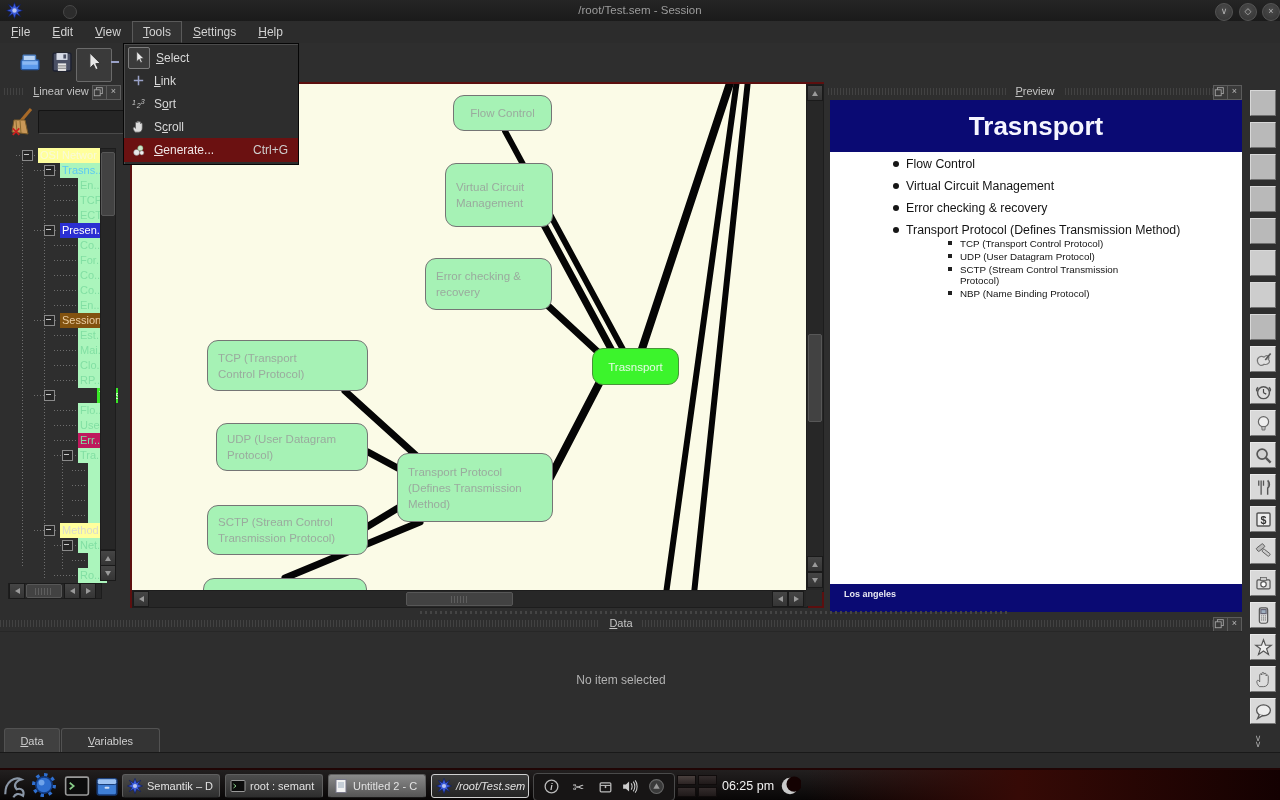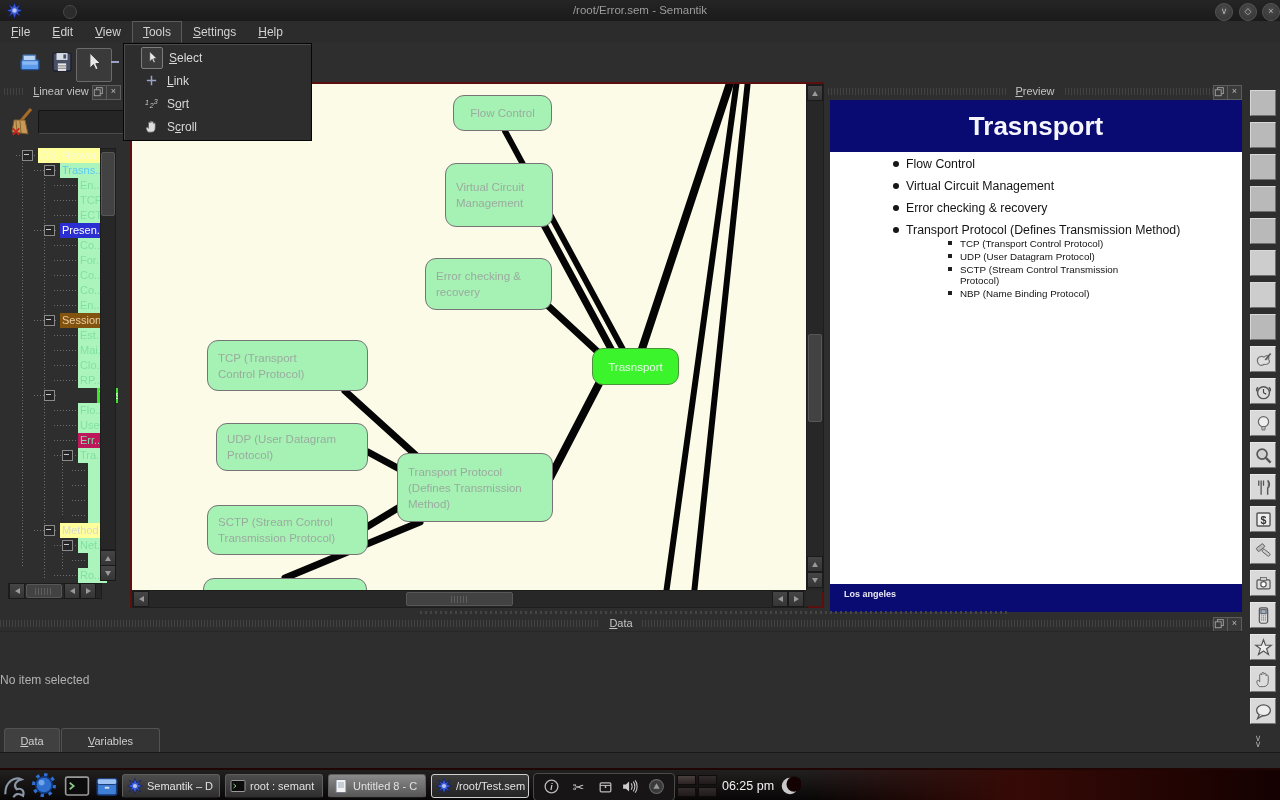--- a/index.html
+++ b/index.html
@@ -17,21 +17,21 @@
 
 #menubar{position:absolute;left:0;top:21px;width:1280px;height:22px;background:#2c2c2c}
 .mi{display:inline-block;height:20px;line-height:20px;padding:0 10px;font-size:12px;color:#d2d2d2;border:1px solid transparent}
 .mi.active{border:1px solid #5a5a5a;background:#333;border-bottom-color:#2c2c2c}
 
 #toolbar{position:absolute;left:0;top:43px;width:1280px;height:38px;background:#2e2e2e}
 .tbtn{position:absolute;top:5px;width:30px;height:28px;padding:2px;border:1px solid transparent}
 .tbtn.pressed{background:#3a3a3a;border:1px solid #6a6a6a;border-radius:2px}
 #link-sliver{position:absolute;left:111px;top:61px;width:8px;height:2px;background:#9aa2c8}
 
-#tools-menu{position:absolute;left:123px;top:43px;width:174px;background:#2d2d2d;border:1px solid #060606;box-shadow:inset 1px 1px 0 #4c4c4c;z-index:50;padding:2px 0 2px 13px}
+#tools-menu{position:absolute;left:123px;top:43px;width:174px;background:#2d2d2d;border:1px solid #060606;box-shadow:inset 1px 1px 0 #4c4c4c;z-index:50;padding:2px 0 2px 0}
 .tm-item{position:relative;height:23px;display:flex;align-items:center;color:#d8d8d8;font-size:12px}
 .tm-item .tm-ico{width:20px;height:20px;margin:0 6px 0 4px;display:flex;align-items:center;justify-content:center}
 .tm-item .tm-ico.boxed{background:#3b3b3b;border:1px solid #7c7c7c;border-radius:2px}
 .tm-item .tm-sc{position:absolute;right:10px;color:#cfcfcf}
 .tm-item.hl{background:#6b1111;height:24px;color:#efe6e6}
 
 .dockhead{position:absolute;height:15px;background-image:repeating-linear-gradient(90deg,#424242 0 1px,#2e2e2e 1px 3px);background-size:100% 7px;background-position:0 4px;background-repeat:repeat-x}
 .dockhead .dh-label{position:absolute;left:0;right:0;text-align:center;top:0;line-height:15px;font-size:11px;color:#c4c4c4;pointer-events:none}
 .dockhead .dh-label span{background:#2e2e2e;padding:0 9px}
 .dh-btn{position:absolute;top:1px;width:13px;height:13px;background:#3a3a3a;border:1px solid #5c5c5c;color:#bbb;font-size:9px;line-height:11px;text-align:center}
@@ -71,21 +71,21 @@
 #slide-footer{position:absolute;left:0;bottom:0;width:100%;height:28px;background:#0a0a73}
 #slide-footer-left{position:absolute;left:14px;top:5px;font-size:9px;font-weight:bold;color:#e9e9f2}
 #slide-footer-page{position:absolute;left:0;width:100%;text-align:center;top:13px;font-size:9px;color:#8080bd}
 
 .fbtn{position:absolute;left:1250px;width:26px;height:26px;box-sizing:border-box}
 .fbtn.swatch{background:#b9b9b9;border:1px solid #d8d8d8;border-right-color:#6f6f6f;border-bottom-color:#6f6f6f}
 .fbtn.iconb{background:#d9d9d9;border:1px solid #e8e8e8;border-right-color:#777;border-bottom-color:#777;display:flex;align-items:center;justify-content:center}
 .fbtn.iconb svg{width:19px;height:19px}
 #strip-chevron{position:absolute;left:1252px;top:735px;color:#a8a8a8;font-size:9px;line-height:6px;text-align:center;width:12px}
 
-#data-body{position:absolute;left:0;top:631px;width:1242px;height:96px;background:#2e2e2e;display:flex;align-items:center;border-top:1px solid #272727}
+#data-body{position:absolute;left:0;top:631px;width:1242px;height:96px;background:#2e2e2e;display:flex;align-items:center;justify-content:center;border-top:1px solid #272727}
 #data-empty{font-size:12px;color:#b2b2b2}
 #splitter-dots{position:absolute;left:420px;top:611px;width:590px;height:3px;background-image:repeating-linear-gradient(90deg,#454545 0 2px,transparent 2px 5px)}
 
 #tabbar{position:absolute;left:0;top:728px;width:1280px;height:25px}
 .tab{position:absolute;top:0;height:24px;line-height:24px;text-align:center;font-size:11px;color:#cecece;background:#343434;border:1px solid #525252;border-bottom:none;border-radius:3px 3px 0 0;box-sizing:border-box}
 .tab.active{background:#404040}
 #tab-sep{position:absolute;left:0;top:752px;width:1280px;height:1px;background:#191919}
 #bottomstrip{position:absolute;left:0;top:753px;width:1280px;height:15px;background:#2a2a2a}
 
 #taskbar{position:absolute;left:0;top:768px;width:1280px;height:32px;background:linear-gradient(#221f1f,#080606);border-top:2px solid #200505;box-sizing:border-box}
@@ -108,21 +108,21 @@
 <body>
 
 <div id="titlebar">
   <span id="app-icon">
       <svg viewBox="0 0 16 16" width="100%" height="100%">
         <path d="M8 0.5 L9.7 4.8 L13.6 2.4 L11.2 6.3 L15.5 8 L11.2 9.7 L13.6 13.6 L9.7 11.2 L8 15.5 L6.3 11.2 L2.4 13.6 L4.8 9.7 L0.5 8 L4.8 6.3 L2.4 2.4 L6.3 4.8 Z" fill="#3b5bdb" stroke="#101c5e" stroke-width="0.7"></path>
         <circle cx="8" cy="8" r="2.1" fill="#b8c4f0"></circle>
       </svg>
     </span>
   <span id="title-dot"></span>
-  <span id="title-text">/root/Error.sem - Semantik</span>
+  <span id="title-text">/root/Test.sem - Session</span>
   <span class="winbtn" style="left:1215px">∨</span>
   <span class="winbtn" style="left:1239px">◇</span>
   <span class="winbtn" style="left:1262px">×</span>
 </div>
 
 <div id="menubar"><span class="mi"><u>F</u>ile</span><span class="mi"><u>E</u>dit</span><span class="mi"><u>V</u>iew</span><span class="mi active"><u>T</u>ools</span><span class="mi"><u>S</u>ettings</span><span class="mi"><u>H</u>elp</span></div>
 
 <div id="toolbar">
     <div class="tbtn" style="left: 12px;">
       <span style="display:block;width:22px;height:22px;margin:auto">
@@ -584,23 +584,23 @@
       </div>
       <div class="taskbtn lighter" style="left: 328px;">
         <span class="ticon">
           <svg viewBox="0 0 16 16" width="100%" height="100%">
             <rect x="3" y="1.5" width="10" height="13" fill="#f2f2f2" stroke="#778"></rect>
             <line x1="5" y1="5" x2="11" y2="5" stroke="#9ab"></line>
             <line x1="5" y1="7" x2="11" y2="7" stroke="#9ab"></line>
             <line x1="5" y1="9" x2="11" y2="9" stroke="#9ab"></line>
           </svg>
         </span>
-        <span class="tlabel">Untitled 8 - C</span>
-      </div>
-      <div class="taskbtn focused" style="left: 431px;">
+        <span class="tlabel">Untitled 2 - C</span>
+      </div>
+      <div class="taskbtn focused" style="left: 431px; font-style: italic;">
         <span class="ticon">
           <svg viewBox="0 0 16 16" width="100%" height="100%">
             <path d="M8 0.5 L9.7 4.8 L13.6 2.4 L11.2 6.3 L15.5 8 L11.2 9.7 L13.6 13.6 L9.7 11.2 L8 15.5 L6.3 11.2 L2.4 13.6 L4.8 9.7 L0.5 8 L4.8 6.3 L2.4 2.4 L6.3 4.8 Z" fill="#3b5bdb" stroke="#101c5e" stroke-width="0.7"></path>
             <circle cx="8" cy="8" r="2.1" fill="#b8c4f0"></circle>
           </svg>
         </span>
         <span class="tlabel">/root/Test.sem</span>
       </div>
     </div>
   <div id="traybox"></div>
@@ -687,13 +687,26 @@
     <div class="tm-item">
       <span class="tm-ico">
         <span style="width:15px;height:15px;display:block">
           <svg viewBox="0 0 16 16" width="100%" height="100%">
             <path d="M4.5 14 C3 12.5 1.8 10 2.6 9 C3.3 8.2 4.4 9 4.8 10 L4.8 4.2 C4.8 2.9 6.6 2.9 6.6 4.2 L6.6 3 C6.6 1.7 8.4 1.7 8.4 3 L8.4 3.6 C8.4 2.4 10.2 2.4 10.2 3.6 L10.2 5 C10.2 4 12 4 12 5.2 L12 9.5 C12 12.5 10.5 14 8 14 Z" fill="#ddd" stroke="#555" stroke-width="0.7"></path>
           </svg>
         </span>
       </span>
       <span>S<u>c</u>roll</span>
     </div>
+    <div class="tm-item hl">
+      <span class="tm-ico">
+        <span style="width:15px;height:15px;display:block">
+          <svg viewBox="0 0 16 16" width="100%" height="100%">
+            <circle cx="6" cy="10" r="3.2" fill="#e8e8e8" stroke="#777" stroke-width="0.5"></circle>
+            <circle cx="10" cy="5.5" r="2.8" fill="#cde8cc" stroke="#6a9a68" stroke-width="0.5"></circle>
+            <circle cx="11.5" cy="10.5" r="2.2" fill="#f0f0f0" stroke="#888" stroke-width="0.5"></circle>
+          </svg>
+        </span>
+      </span>
+      <span><u>G</u>enerate...</span>
+      <span class="tm-sc">Ctrl+G</span>
+    </div>
   </div>
 
 </body></html>

